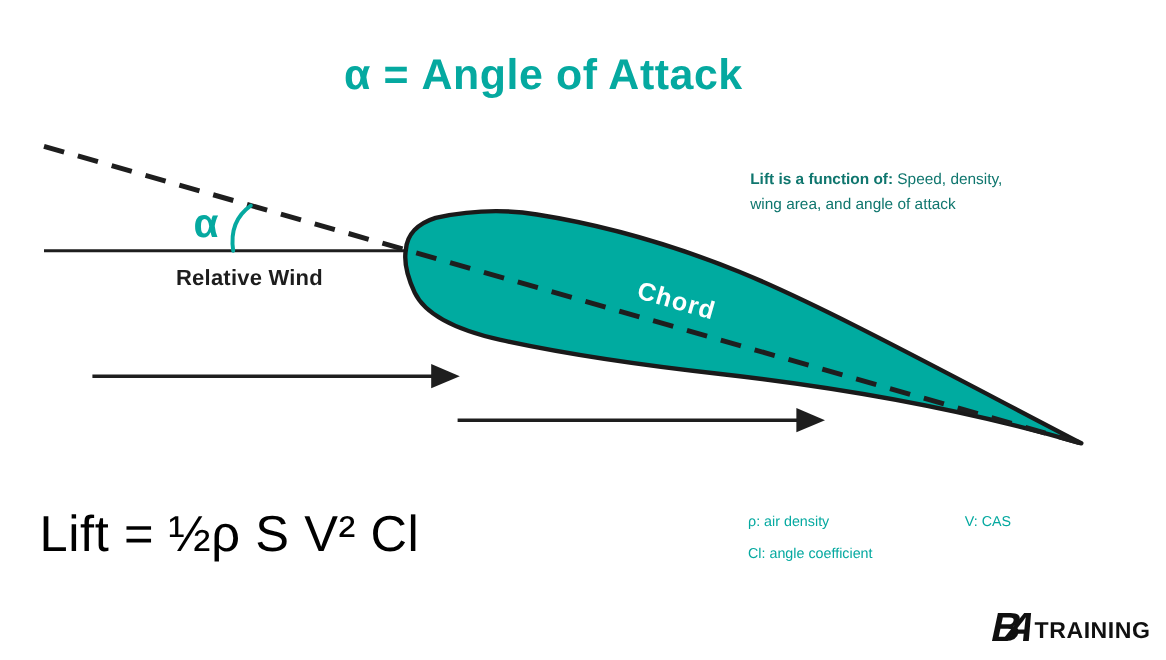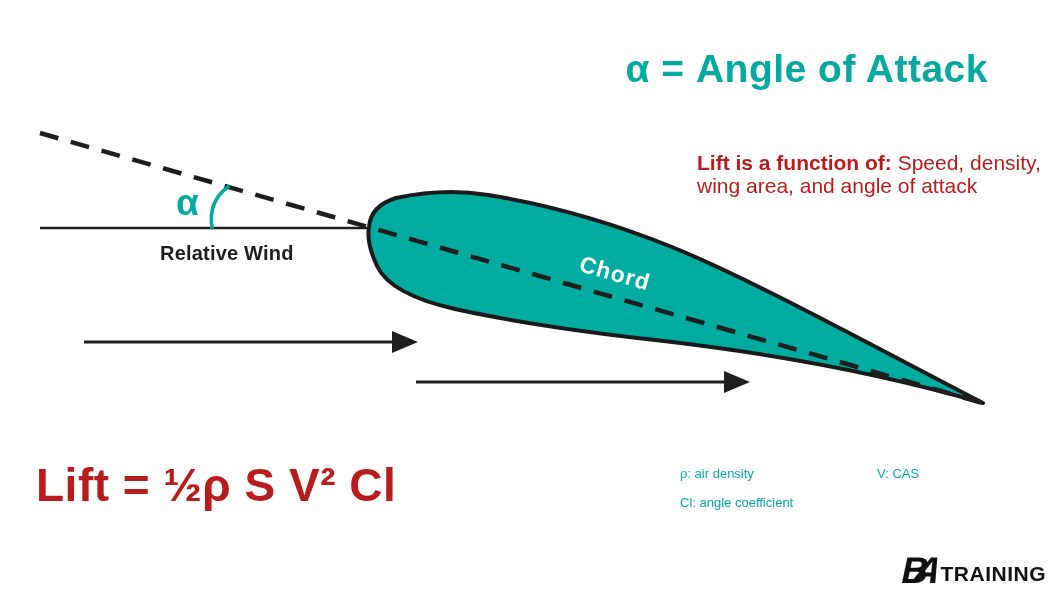--- a/index.html
+++ b/index.html
@@ -2,32 +2,32 @@
 <html><head>
 <meta charset="utf-8">
 <style>
   html,body{margin:0;padding:0;background:#fff;}
   .page{
     position:relative;width:1060px;height:600px;background:#ffffff;overflow:hidden;
     font-family:"Liberation Sans","DejaVu Sans",sans-serif;color:#1d1d1d;
   }
   .abs{position:absolute;}
   .title{
-    top:47px;left:0;width:988px;text-align:right;
+    top:47px;left:0;width:988px;text-align:center;
     font-size:39px;font-weight:800;letter-spacing:.5px;color:#05a9a0;
   }
   .alpha-label{top:182px;left:176px;font-size:37px;font-weight:600;color:#05a9a0;}
   .relative-wind{top:242px;left:160px;font-size:20px;font-weight:800;color:#1d1d1d;letter-spacing:.2px;text-align:right;}
   .chord-label{
     top:250px;left:580px;font-size:23px;font-weight:700;color:#ffffff;
     letter-spacing:1px;transform:rotate(16deg);transform-origin:left center;
   }
-  .lift-note{top:151px;left:682px;width:360px;font-size:21px;line-height:23px;color:#b91c1c;margin-left:15px;}
+  .lift-note{top:151px;left:682px;width:360px;font-size:14px;line-height:23px;color:#0f766e;}
   .lift-note b{font-weight:800;}
-  .formula{top:458px;left:36px;font-size:46px;font-weight:700;color:#b91c1c;letter-spacing:.5px;}
+  .formula{top:458px;left:36px;font-size:46px;font-weight:400;color:#000000;letter-spacing:.5px;}
   .legend{
     top:466px;left:680px;display:grid;grid-template-columns:197px auto;
     grid-row-gap:14px;font-size:13px;font-weight:500;color:#05a9a0;
   }
   .logo{top:537px;left:902px;display:flex;align-items:flex-end;color:#101010;font-weight:900;}
   .logo-b{font-size:37px;line-height:.85;transform:skewX(-12deg);display:inline-block;}
   .logo-a{font-size:37px;line-height:.85;transform:skewX(-24deg);display:inline-block;margin-left:-14px;}
   .logo-word{font-size:21px;line-height:1;letter-spacing:.5px;margin-left:-1px;padding-bottom:2px;margin-top:26px;}
   svg{display:block;}
 </style>

